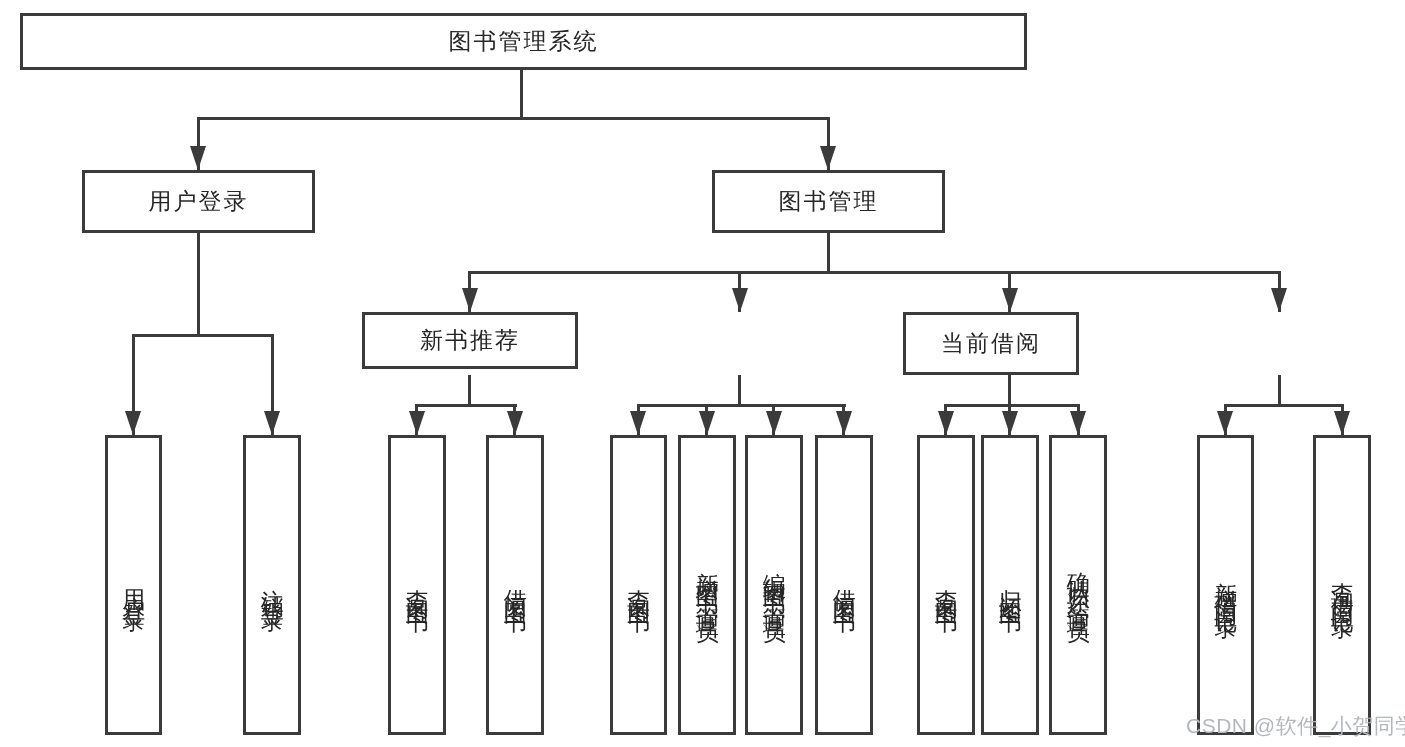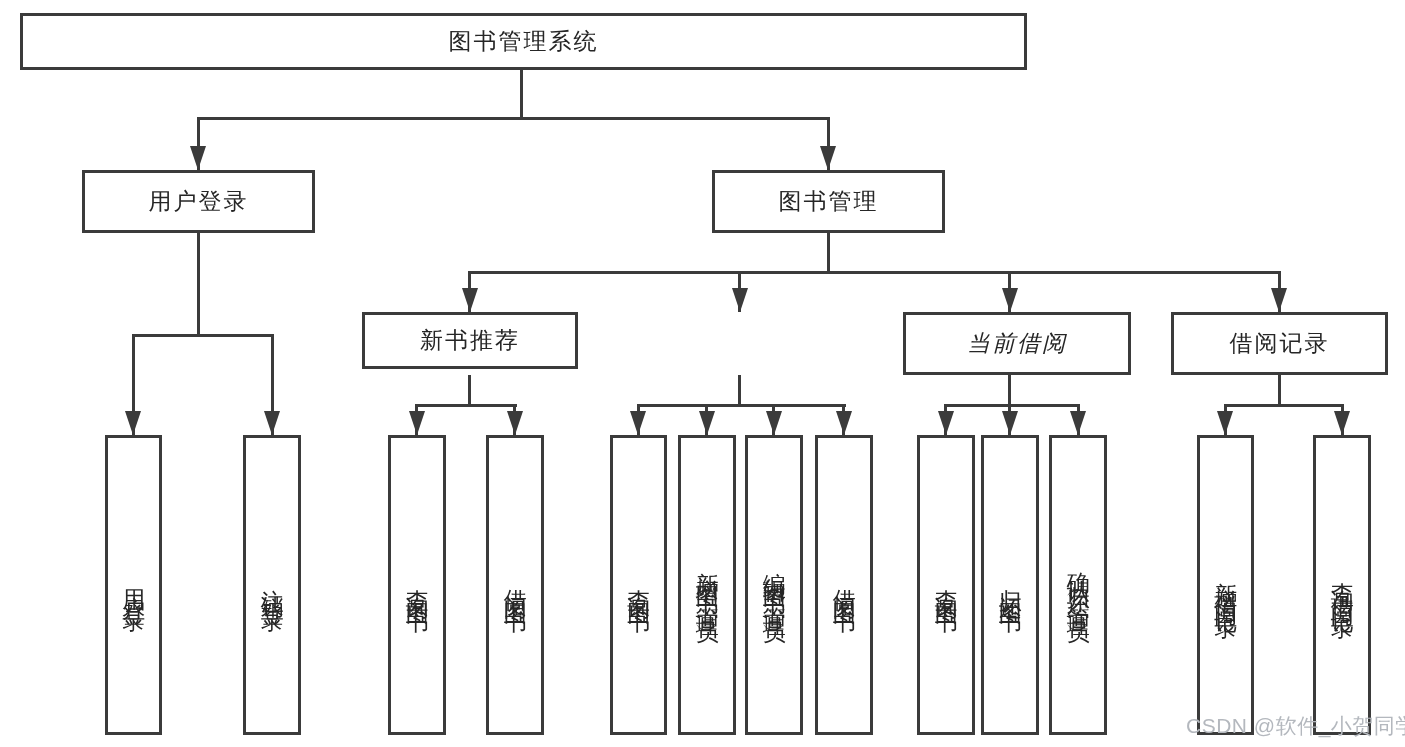--- a/index.html
+++ b/index.html
@@ -38,22 +38,21 @@
 <body>
 
 <div class="canvas">
 
   <div class="box" style="left:20px;top:13px;width:1007px;height:57px;">图书管理系统</div>
 
   <div class="box" style="left:82px;top:170px;width:233px;height:63px;">用户登录</div>
   <div class="box" style="left:712px;top:170px;width:233px;height:63px;text-align:right;">图书管理</div>
 
   <div class="box" style="left:362px;top:312px;width:216px;height:57px;">新书推荐</div>
-  <div class="box" style="left:903px;top:312px;width:228px;height:63px;font-style:italic;">当前借阅</div>
-  <div class="box" style="left:1171px;top:312px;width:217px;height:63px;">借阅记录</div>
+  <div class="box" style="left:903px;top:312px;width:176px;height:63px;">当前借阅</div>
 
   <div class="box vbox" style="left:105px;top:435px;width:57px;height:300px;">用户登录</div>
   <div class="box vbox" style="left:243px;top:435px;width:58px;height:300px;">注销登录</div>
 
   <div class="box vbox" style="left:388px;top:435px;width:58px;height:300px;">查询图书</div>
   <div class="box vbox" style="left:486px;top:435px;width:58px;height:300px;">借阅图书</div>
 
   <div class="box vbox" style="left:610px;top:435px;width:57px;height:300px;">查询图书</div>
   <div class="box vbox" style="left:678px;top:435px;width:58px;height:300px;">新增图书（管理员）</div>
   <div class="box vbox" style="left:745px;top:435px;width:58px;height:300px;">编辑图书（管理员）</div>

